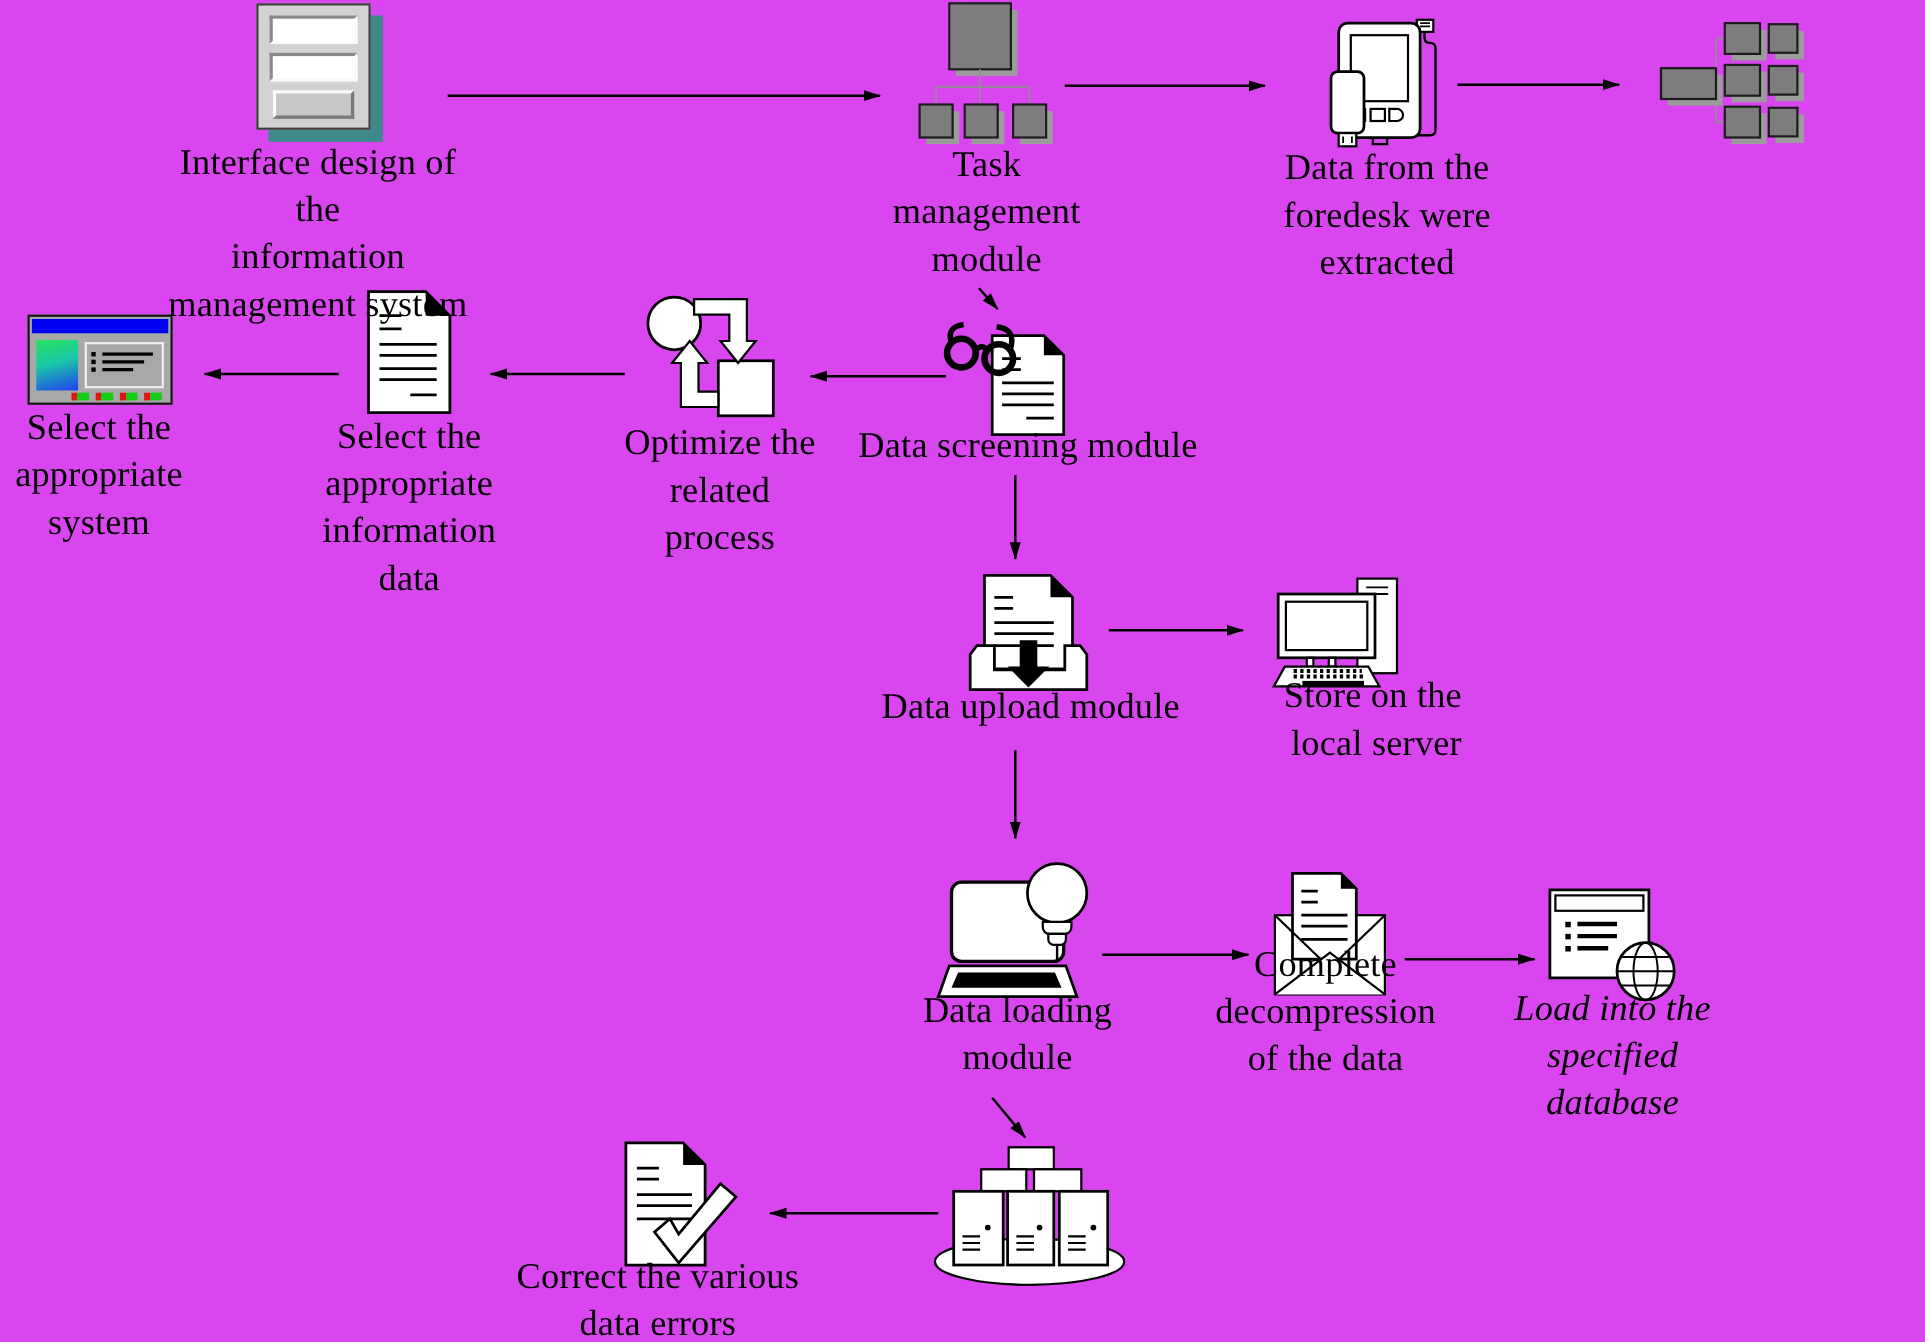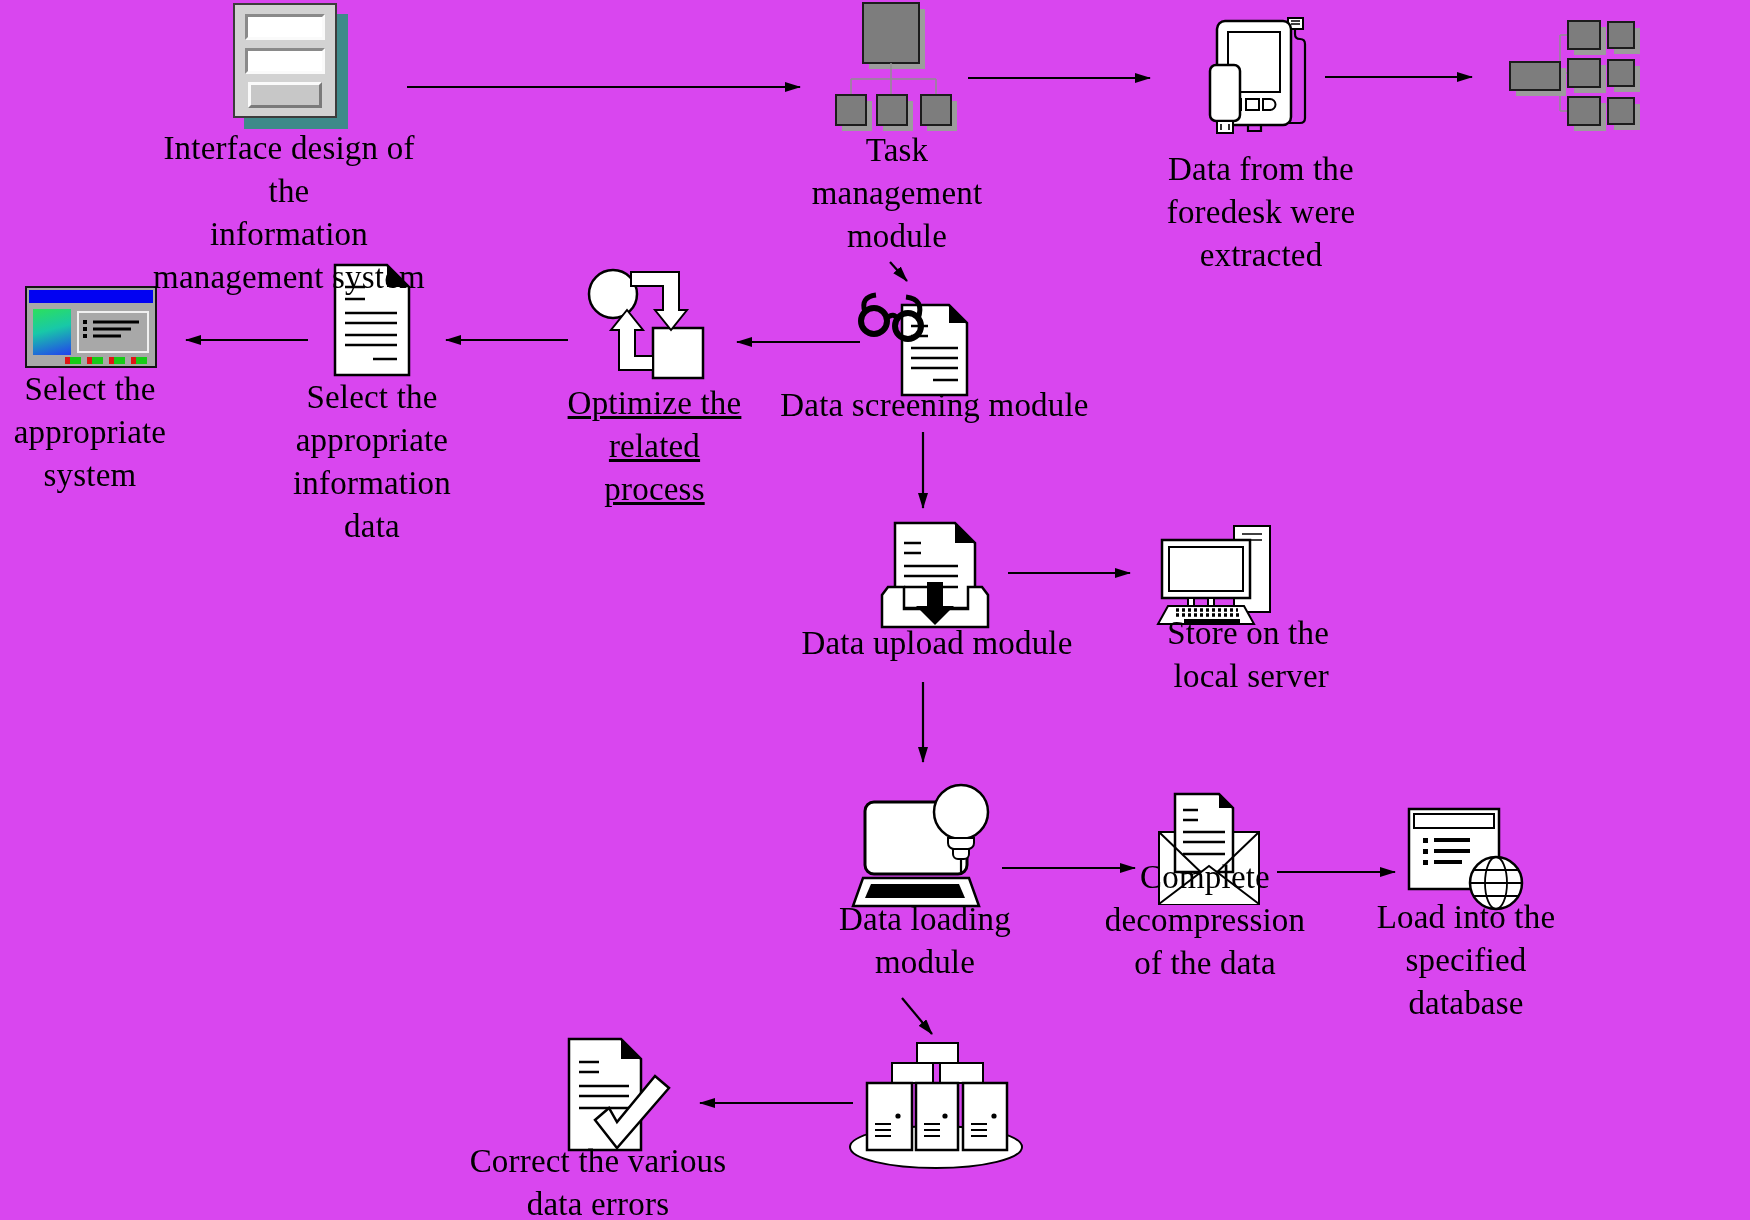--- a/index.html
+++ b/index.html
@@ -270,41 +270,41 @@
       <path class="wdoc" d="M28,88 L42,76 L50,90 L88,44 L102,56 L50,116 Z"></path>
     </svg>
   </div>
 
   <div class="label" style="left:139px; top:127px; width:300px;">Interface design of the
 information
 management system</div>
   <div class="label" style="left:797px; top:129px; width:200px;">Task
 management
 module</div>
-  <div class="label" style="left:1155px; top:148px; width:212px;">Data from the
+  <div class="label" style="left:1155px; top:132px; width:212px;">Data from the
 foredesk were
 extracted</div>
   <div class="label" style="left:767px; top:384px; width:335px;">Data screening module</div>
-  <div class="label" style="left:552px; top:382px; width:205px;text-decoration:underline;">Optimize the
+  <div class="label" style="left:552px; top:382px; width:205px;">Optimize the
 related
 process</div>
   <div class="label" style="left:267px; top:376px; width:210px;">Select the
 appropriate
 information
 data</div>
   <div class="label" style="left:-10px; top:368px; width:200px;">Select the
 appropriate
 system</div>
   <div class="label" style="left:772px; top:622px; width:330px;">Data upload module</div>
   <div class="label" style="left:1117px; top:612px; width:212px;text-align:right;">Store on the
 local server</div>
   <div class="label" style="left:820px; top:898px; width:210px;">Data loading
 module</div>
   <div class="label" style="left:1080px; top:856px; width:250px;">Complete
 decompression
 of the data</div>
-  <div class="label" style="left:1340px; top:896px; width:252px;">Load into the
+  <div class="label" style="left:1340px; top:896px; width:252px;font-style:italic;">Load into the
 specified
 database</div>
   <div class="label" style="left:432px; top:1140px; width:332px;">Correct the various
 data errors</div>
 
 </div>
 
 </body></html>

